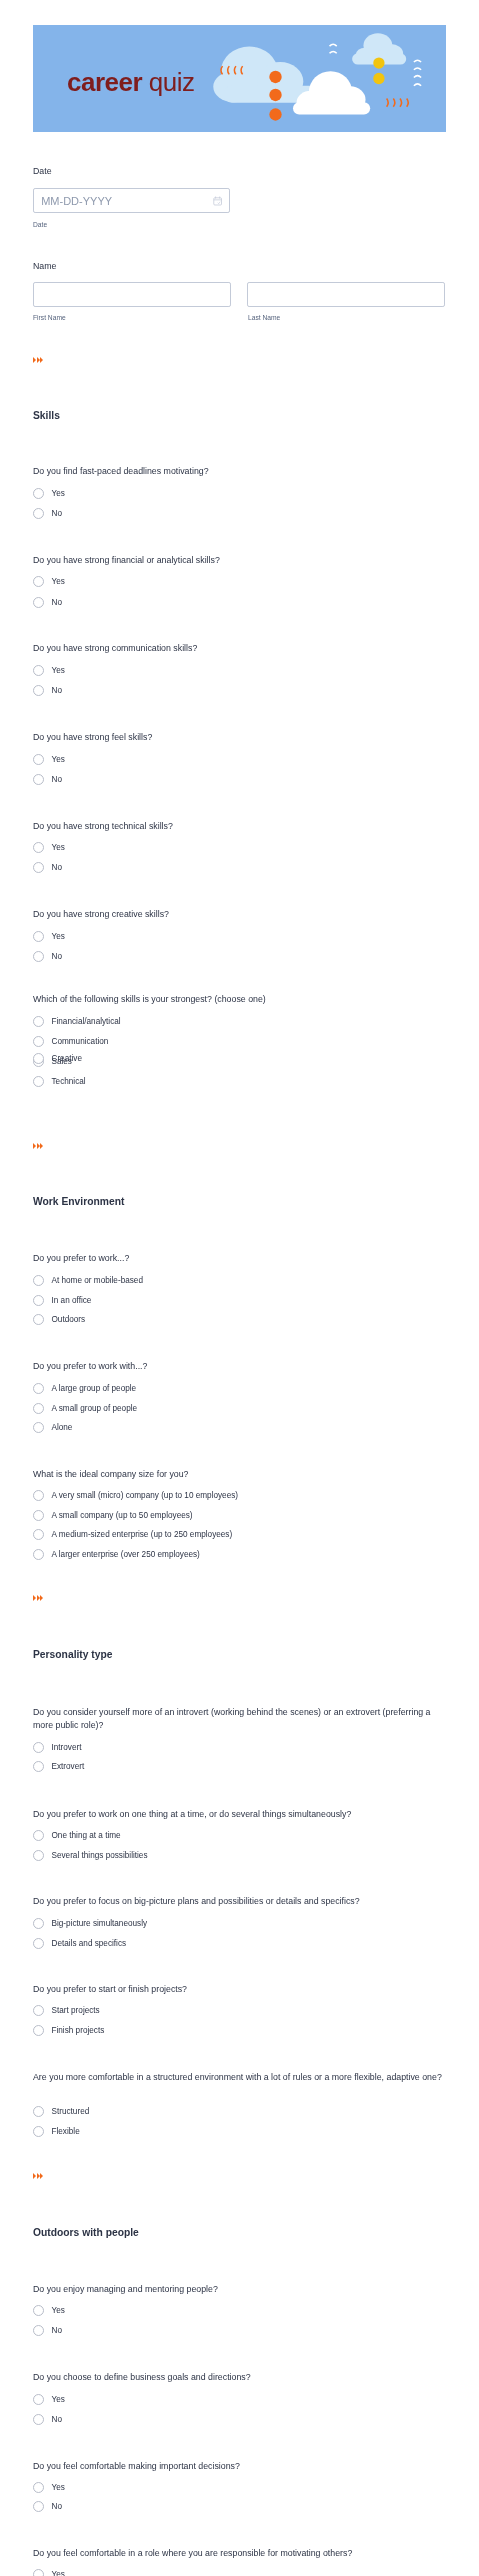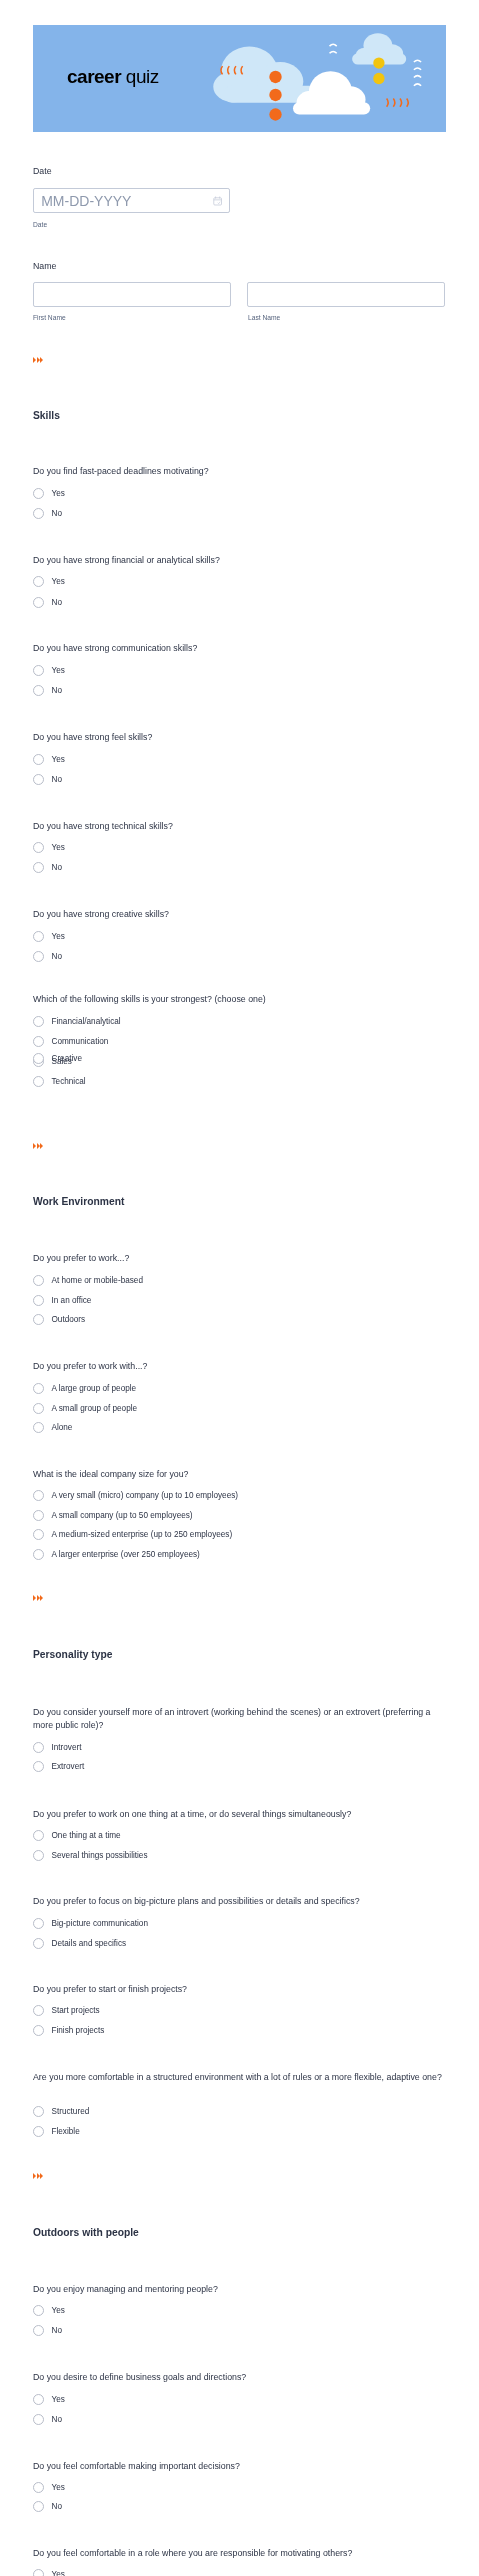--- a/index.html
+++ b/index.html
@@ -1,26 +1,26 @@
 <!DOCTYPE html>
 <html style="font-size:8.2px"><head>
 <meta charset="utf-8">
 <style>
   html, body { margin: 0; padding: 0; background: #ffffff; }
   body { width: 479px; height: 2961px; position: relative; font-family: "Liberation Sans", "DejaVu Sans", sans-serif; color: #2c3345; overflow-x: hidden; }
   .abs { position: absolute; }
   .banner { left: 33px; top: 25px; width: 413px; height: 107px; background: #84b4ea; overflow: hidden; }
-  .banner-title { left: 34px; top: 39px; color: #000000; font-size: 19px; letter-spacing: -0.5px; white-space: nowrap; line-height: 25px; }
+  .banner-title { left: 34px; top: 45px; color: #7f1d1d; font-size: 26px; letter-spacing: -0.5px; white-space: nowrap; line-height: 25px; }
   .banner-title b { font-weight: 700; }
   .banner-title span.light { font-weight: 400; }
   .field-label { left: 33px; font-size: 8.8px; color: #2c3345; white-space: nowrap; line-height: 11.3px; }
   .section-title { left: 33px; font-size: 10.3px; font-weight: 700; color: #2c3345; white-space: nowrap; line-height: 13.4px; }
   .sublabel { font-size: 6.7px; color: #57647e; white-space: nowrap; line-height: 8.2px; }
   .text-input { border: 0.5px solid #c3cad8; border-radius: 2.1px; background: #fff; box-sizing: border-box; }
-  .placeholder { color: #8e99ad; font-size: 14px; line-height: 10.3px; white-space: nowrap; }
+  .placeholder { color: #8e99ad; font-size: 11px; line-height: 10.3px; white-space: nowrap; }
   .question { left: 33px; width: 412px; font-size: 8.8px; color: #2c3345; line-height: 13px; }
   .radio-row { left: 33px; height: 13.4px; display: flex; align-items: center; cursor: pointer; }
   .radio { width: 11.3px; height: 11.3px; border: 0.8px solid #b8bdc9; border-radius: 50%; box-sizing: border-box; background: #fff; flex: none; }
   .radio-label { margin-left: 7.2px; font-size: 8.2px; color: #2c3345; white-space: nowrap; }
   .arrows { left: 33px; display: flex; gap: 0.5px; }
   .tri { width: 0; height: 0; border-top: 3.1px solid transparent; border-bottom: 3.1px solid transparent; border-left: 3.6px solid #f26a1b; }
 </style>
 </head>
 <body>
 
@@ -275,21 +275,21 @@
     <span class="radio-label">One thing at a time</span>
   </label>
 <label class="abs radio-row" style="top:1849px">
     <span class="radio"></span>
     <span class="radio-label">Several things possibilities</span>
   </label>
 
 <div class="abs question" style="top:1895px;width:433px;white-space:nowrap">Do you prefer to focus on big-picture plans and possibilities or details and specifics?</div>
 <label class="abs radio-row" style="top:1917px">
     <span class="radio"></span>
-    <span class="radio-label">Big-picture communication</span>
+    <span class="radio-label">Big-picture simultaneously</span>
   </label>
 <label class="abs radio-row" style="top:1937px">
     <span class="radio"></span>
     <span class="radio-label">Details and specifics</span>
   </label>
 
 <div class="abs question" style="top:1983px">Do you prefer to start or finish projects?</div>
 <label class="abs radio-row" style="top:2004px">
     <span class="radio"></span>
     <span class="radio-label">Start projects</span>
@@ -320,21 +320,21 @@
 <div class="abs question" style="top:2283px">Do you enjoy managing and mentoring people?</div>
 <label class="abs radio-row" style="top:2304px">
     <span class="radio"></span>
     <span class="radio-label">Yes</span>
   </label>
 <label class="abs radio-row" style="top:2324px">
     <span class="radio"></span>
     <span class="radio-label">No</span>
   </label>
 
-<div class="abs question" style="top:2371px">Do you desire to define business goals and directions?</div>
+<div class="abs question" style="top:2371px">Do you choose to define business goals and directions?</div>
 <label class="abs radio-row" style="top:2393px">
     <span class="radio"></span>
     <span class="radio-label">Yes</span>
   </label>
 <label class="abs radio-row" style="top:2413px">
     <span class="radio"></span>
     <span class="radio-label">No</span>
   </label>
 
 <div class="abs question" style="top:2460px">Do you feel comfortable making important decisions?</div>

